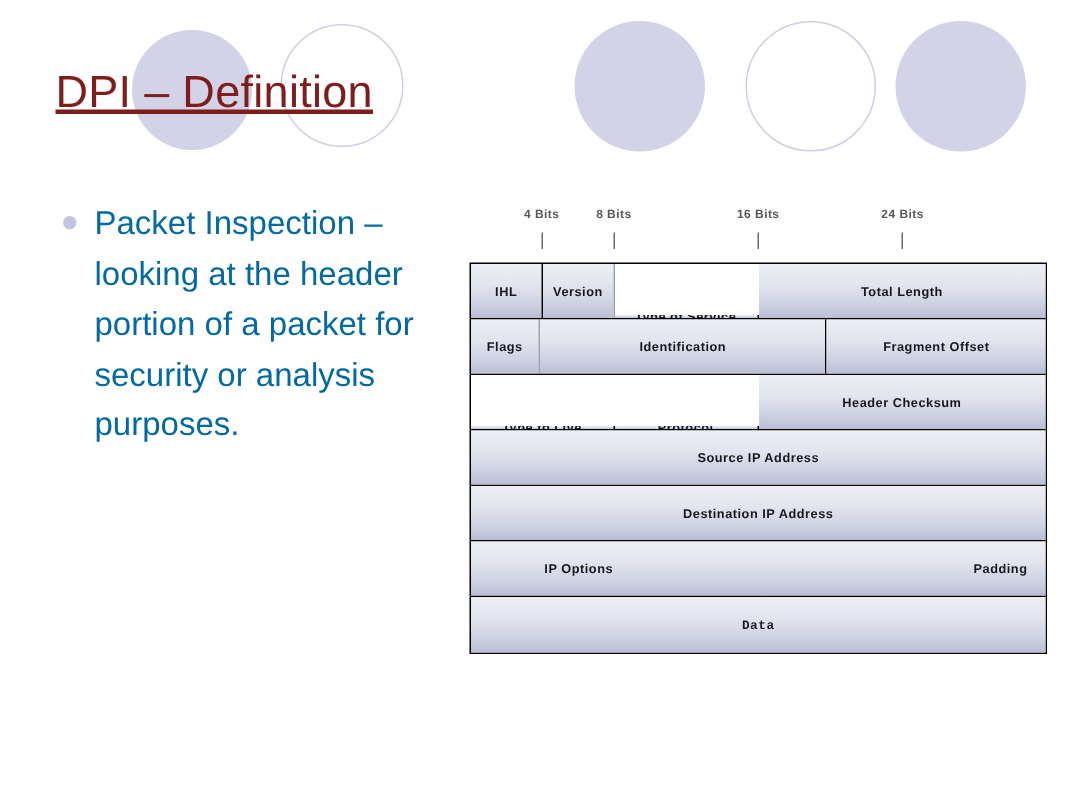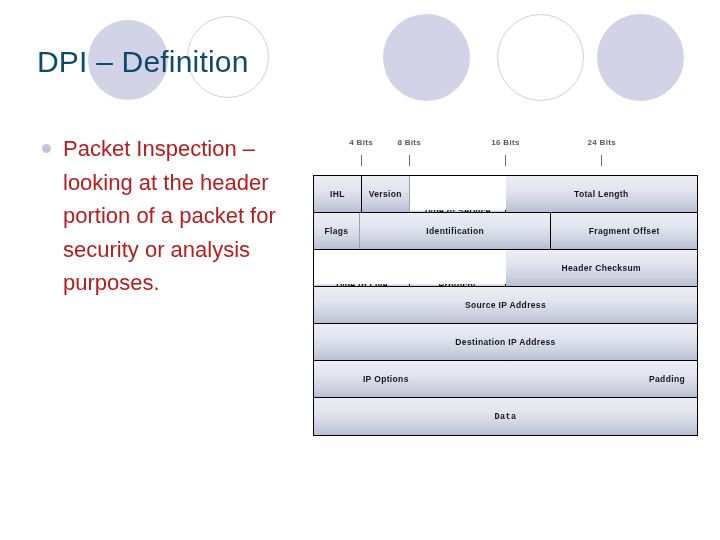--- a/index.html
+++ b/index.html
@@ -34,24 +34,25 @@
   .c-top-1      { left: 383px; top: 14px; width: 87px; height: 87px; }
   .c-top-2      { left: 497px; top: 14px; width: 87px; height: 87px; }
   .c-top-3      { left: 597px; top: 14px; width: 87px; height: 87px; }
 
   
   #slide-title {
     position: absolute;
     left: 37px;
     top: 45px;
     font-size: 30px;
-    color: #0c4a6e;
+    color: #7f1d1d;
     letter-spacing: 0.2px;
     white-space: nowrap;
     z-index: 5;
+    text-decoration: underline;
   }
 
   
   #body-list {
     position: absolute;
     left: 42px;
     top: 132px;
     width: 250px;
     z-index: 5;
   }
@@ -64,21 +65,21 @@
     width: 9px;
     height: 9px;
     border-radius: 50%;
     background: #c3c4e2;
     margin-top: 12px;
     margin-right: 12px;
   }
   .bullet-text {
     font-size: 22px;
     line-height: 33.5px;
-    color: #b91c1c;
+    color: #0369a1;
   }
 
   
   #ip-header-diagram {
     position: absolute;
     left: 313px;
     top: 138px;
     width: 385px;
     z-index: 4;
   }

